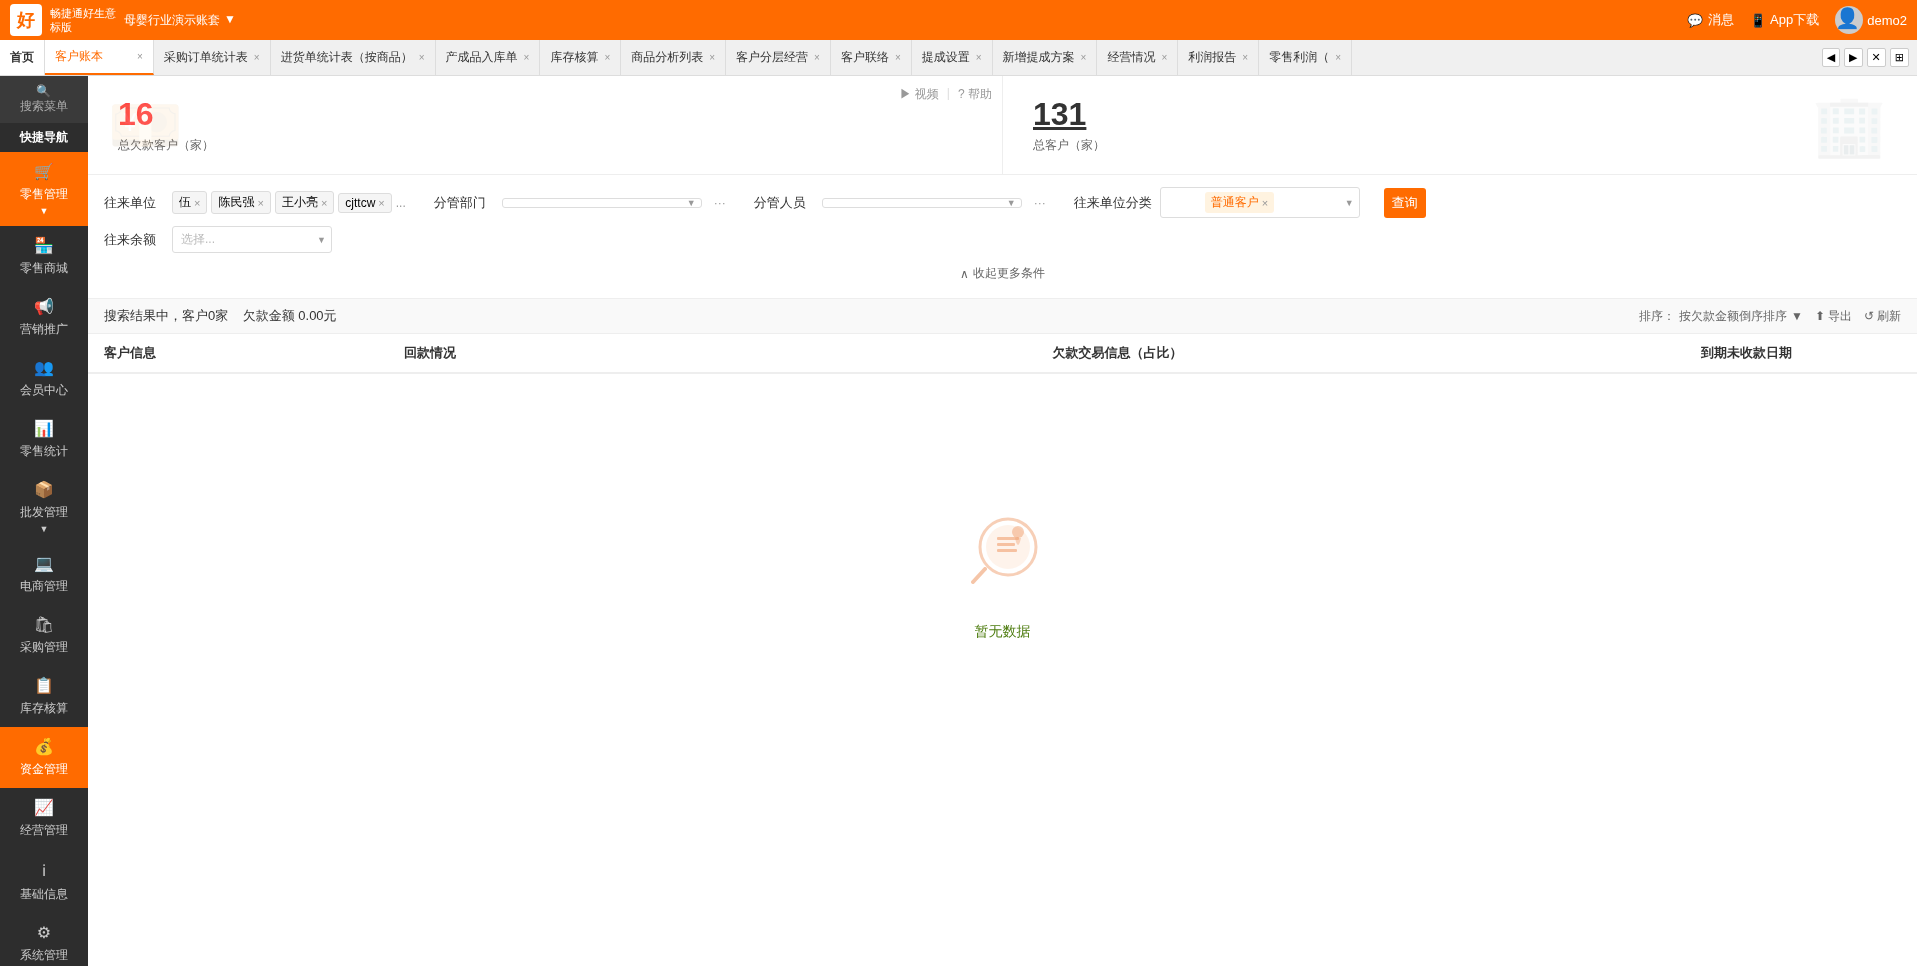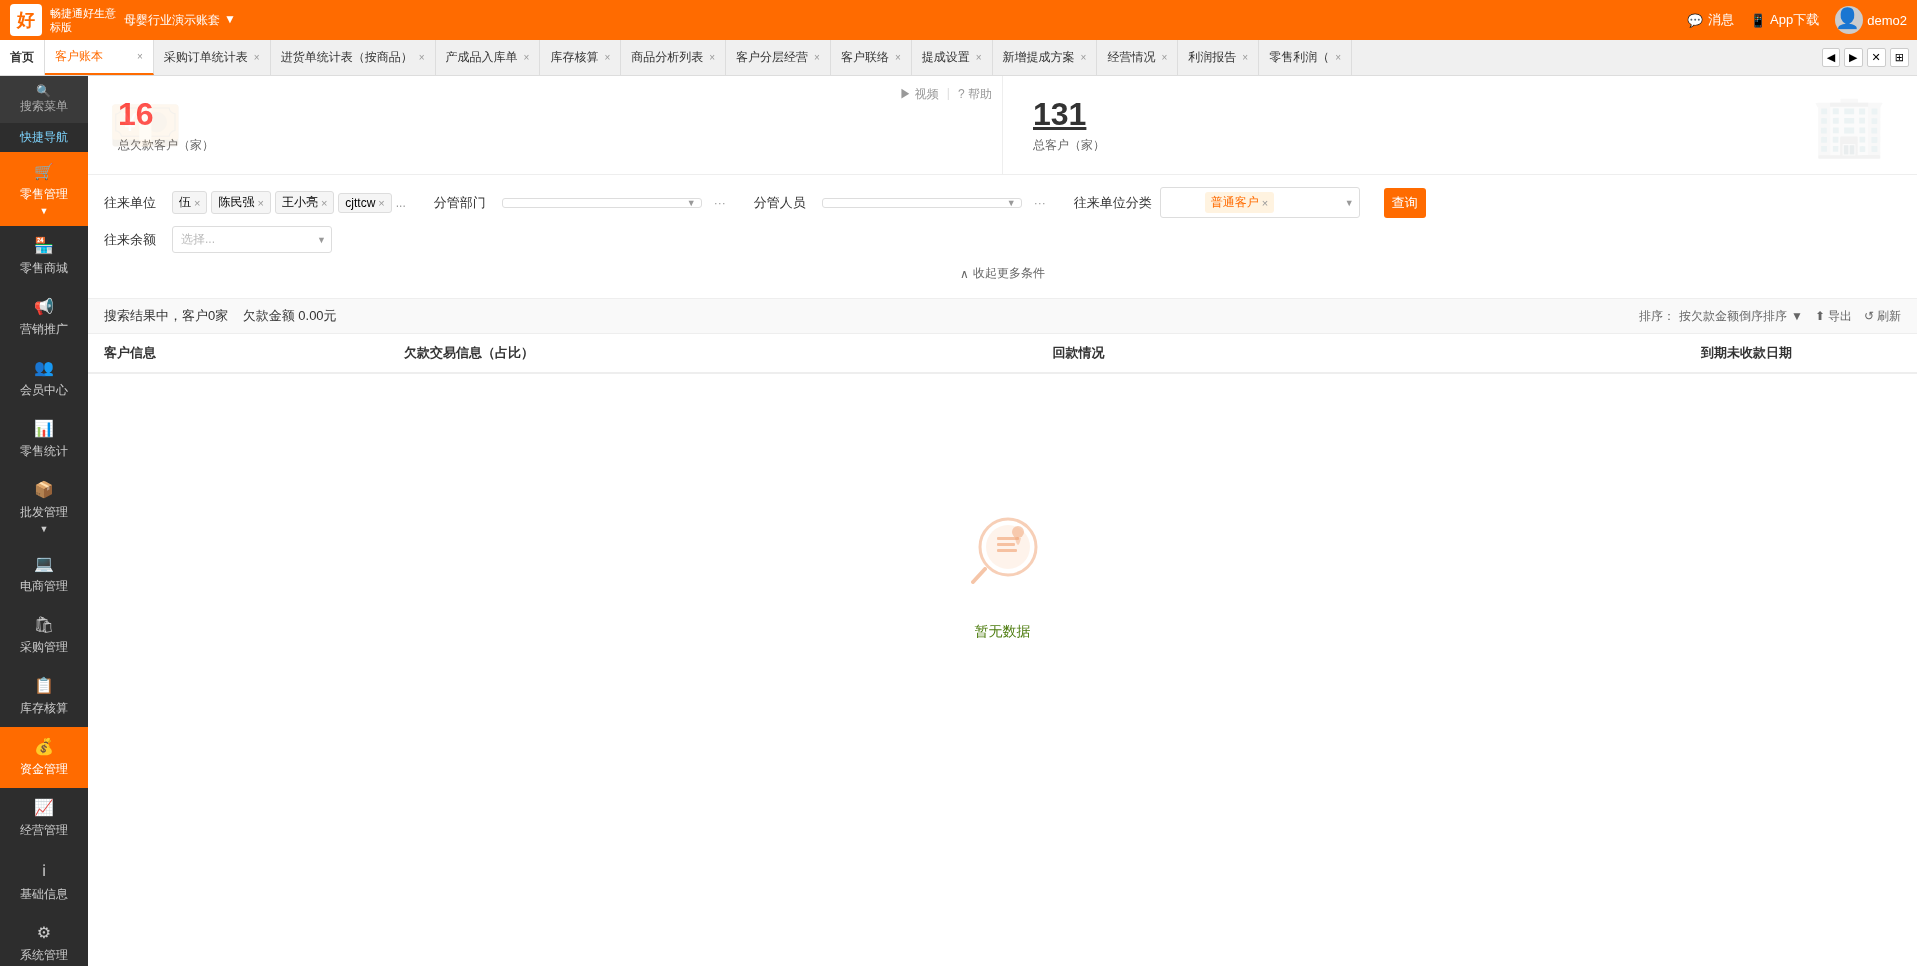--- a/index.html
+++ b/index.html
@@ -134,24 +134,25 @@
     .sidebar-search {
       padding: 8px;
       background: #3a3a3a;
       color: #aaa;
       font-size: 12px;
       text-align: center;
       cursor: pointer;
     }
     .sidebar-nav {
       padding: 6px 0;
-      color: #7dd3fc;
+      color: #ffffff;
       font-size: 12px;
       text-align: center;
       cursor: pointer;
+      font-weight: bold;
     }
     .sidebar-item {
       padding: 10px 4px;
       text-align: center;
       color: #ccc;
       font-size: 12px;
       cursor: pointer;
       display: flex;
       flex-direction: column;
       align-items: center;
@@ -668,22 +669,22 @@
         <div class="action-link">
           <span>↺</span>
           <span>刷新</span>
         </div>
       </div>
     </div>
 
     <div class="data-table">
       <div class="table-header">
         <div>客户信息</div>
+        <div>回款情况</div>
         <div>欠款交易信息（占比）</div>
-        <div>回款情况</div>
         <div>到期未收款日期</div>
       </div>
       <div class="table-body">
         <div class="empty-state">
 
           <svg class="empty-svg" viewBox="0 0 120 100">
 
             <circle cx="65" cy="40" r="28" fill="none" stroke="#f0a070" stroke-width="3" opacity="0.5"></circle>
             <circle cx="65" cy="40" r="22" fill="#fde8d8" opacity="0.5"></circle>
 

